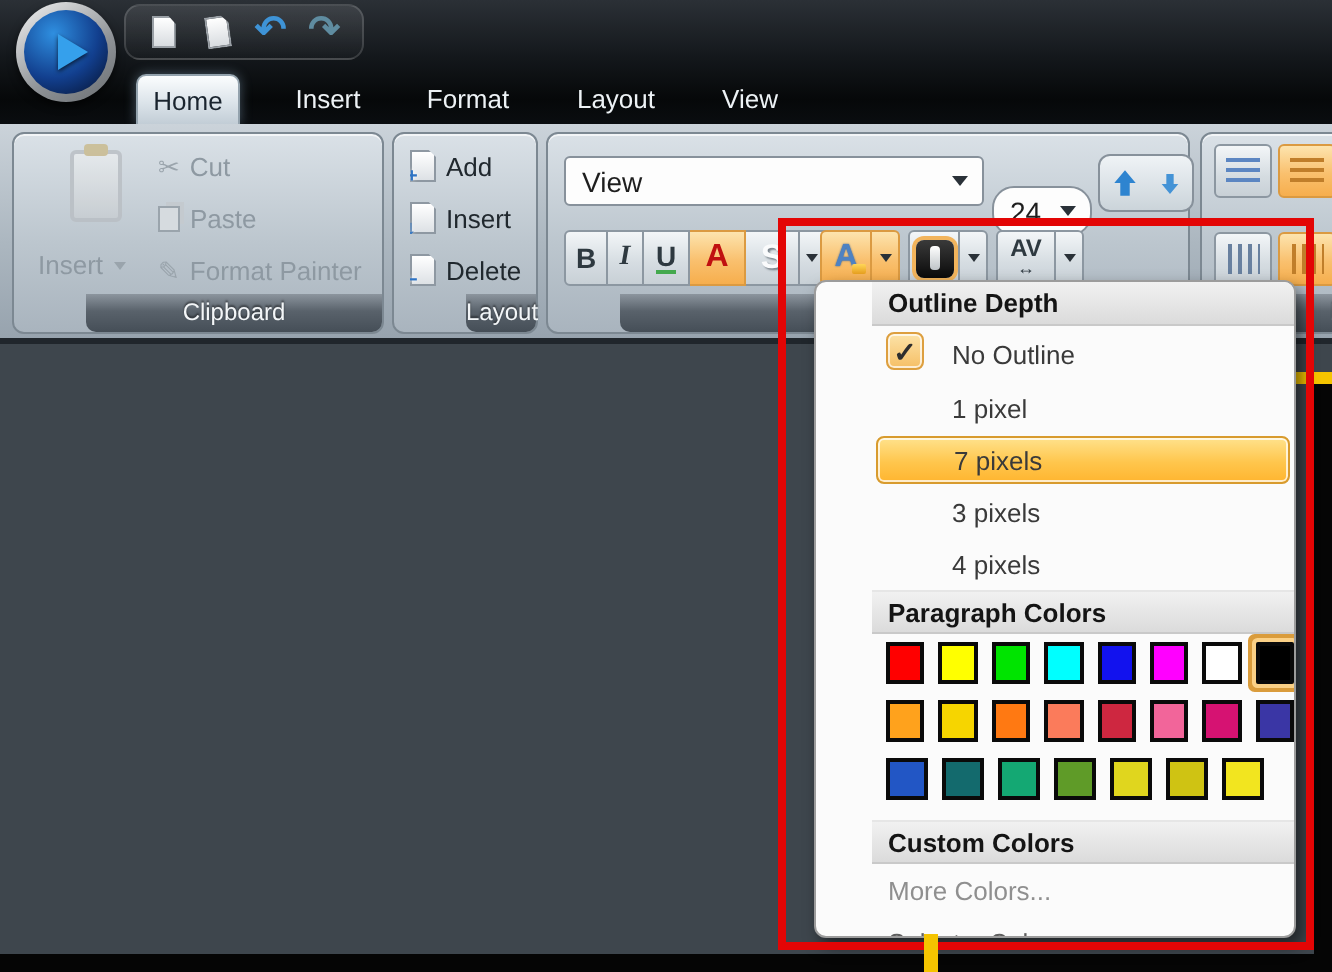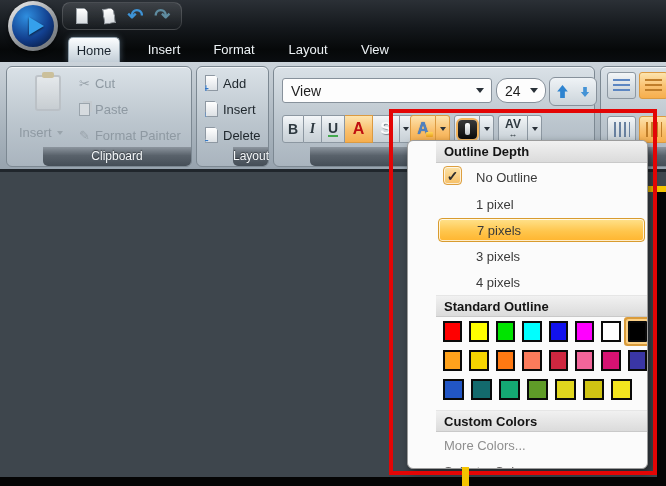--- a/index.html
+++ b/index.html
@@ -196,21 +196,21 @@
         <span>Delete</span>
       </div>
       <div class="group-label">Layout</div>
     </div>
 
     <div class="group" style="left:273px; width:322px;">
       <div class="combo" style="left:8px; top:11px; width:210px;">
         <span>View</span>
         <span class="caret"></span>
       </div>
-      <div class="combo" style="left:222px; top:11px; width:50px;border-radius:11px;">
+      <div class="combo" style="left:222px; top:26px; width:50px;border-radius:11px;">
         <span>24</span>
         <span class="caret"></span>
       </div>
       <div class="sizer" style="left:275px; top:10px;">
         <svg width="13" height="15" viewBox="0 0 12 14">
             <path d="M6 1 L11 7 H8.2 V13 H3.8 V7 H1 Z" fill="#2E84D0"></path>
           </svg>
         <svg width="10" height="12" viewBox="0 0 12 14">
             <path d="M6 13 L1 7 H3.8 V1 H8.2 V7 H11 Z" fill="#4493D6"></path>
           </svg>
@@ -306,21 +306,21 @@
     <div class="menu-item hl">
       <span>7 pixels</span>
     </div>
     <div class="menu-item">
       <span>3 pixels</span>
     </div>
     <div class="menu-item">
       <span>4 pixels</span>
     </div>
 
-    <div class="menu-header">Standard Outline</div>
+    <div class="menu-header">Paragraph Colors</div>
     <div class="swatch-wrap">
         <div class="swatch-row">
           <div class="swatch" style="background: rgb(255, 0, 0);"></div>
           <div class="swatch" style="background: rgb(255, 255, 0);"></div>
           <div class="swatch" style="background: rgb(0, 228, 0);"></div>
           <div class="swatch" style="background: rgb(0, 255, 255);"></div>
           <div class="swatch" style="background: rgb(18, 18, 238);"></div>
           <div class="swatch" style="background: rgb(255, 0, 255);"></div>
           <div class="swatch" style="background: rgb(255, 255, 255);"></div>
           <div class="swatch selected" style="background: rgb(0, 0, 0);"></div>

